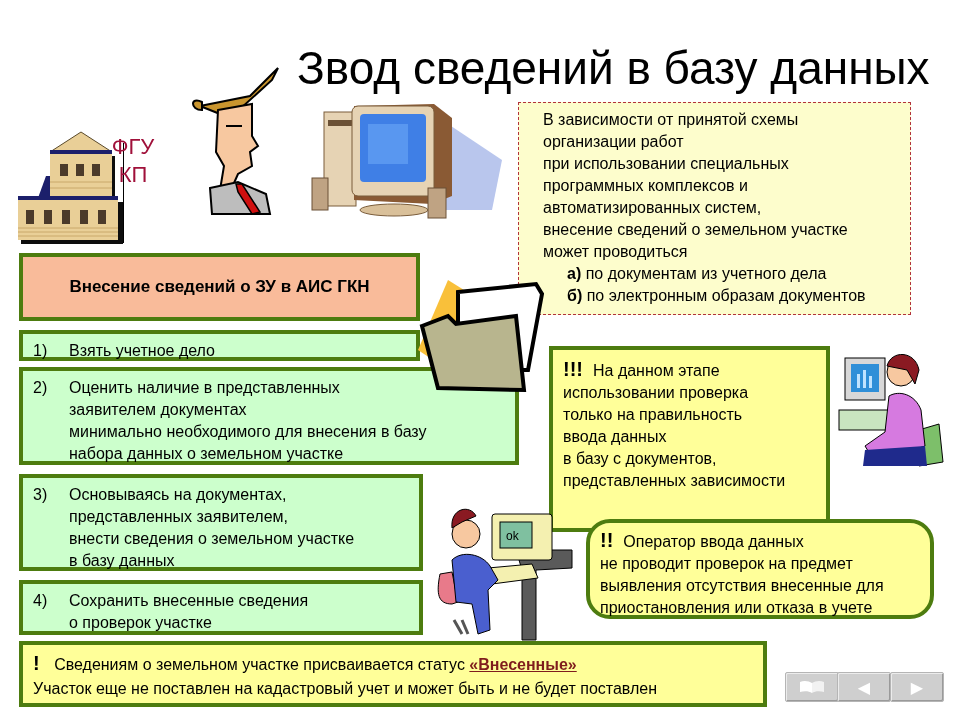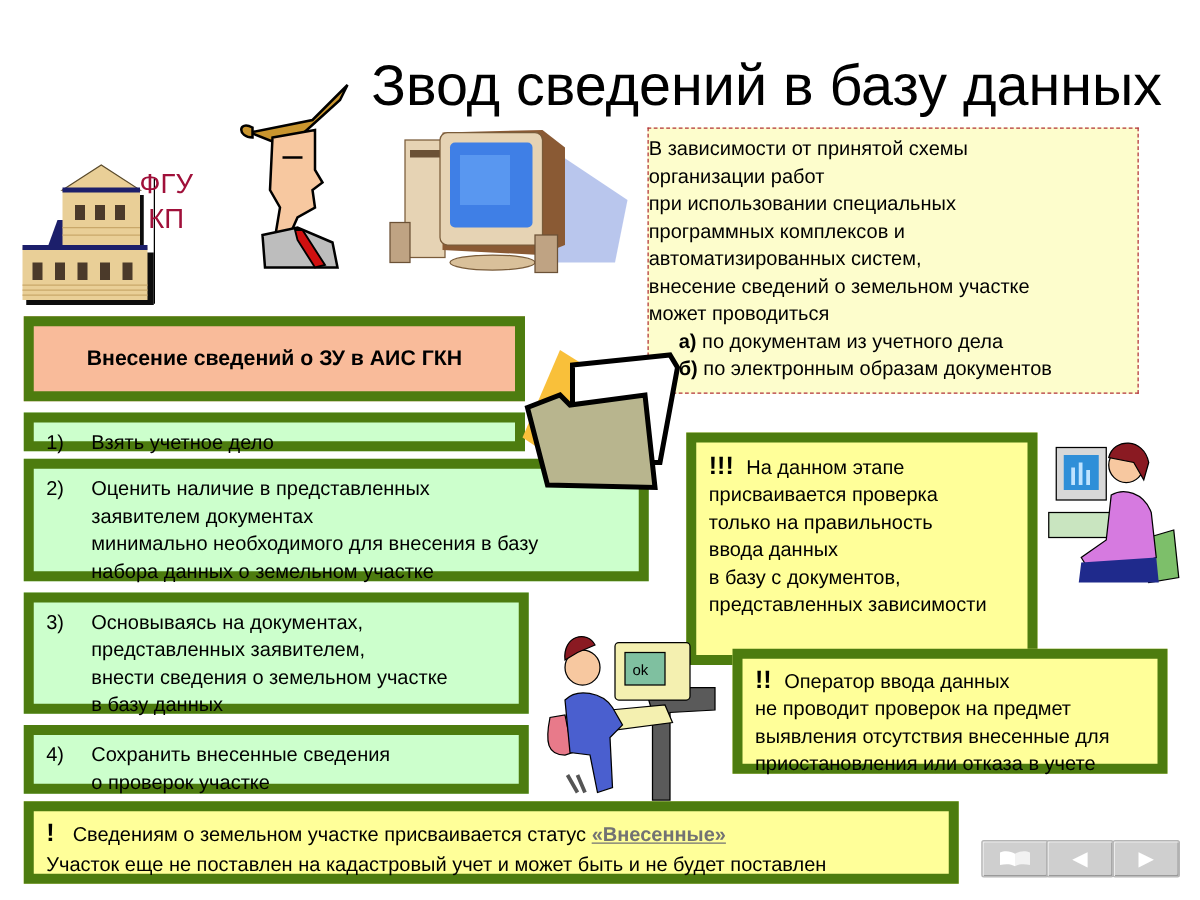--- a/index.html
+++ b/index.html
@@ -1,39 +1,39 @@
 <!DOCTYPE html>
 <html><head>
 <meta charset="utf-8">
 <style>
   html, body { margin:0; padding:0; }
   body { width:960px; height:720px; background:#ffffff; position:relative; overflow:hidden; font-family:"Liberation Sans", sans-serif; color:#000; }
   .abs { position:absolute; }
   .title { left:297px; top:48px; font-size:46px; line-height:40px; white-space:nowrap; }
   .fgu { left:108px; top:133px; width:50px; text-align:center; color:#a0103a; font-size:22px; line-height:28px; }
-  .box { box-sizing:border-box; border:8px solid #4d7c0f; }
+  .box { box-sizing:border-box; border:4px solid #4d7c0f; }
   .green { background:#ccffcc; }
   .salmon { background:#f9bb9a; }
   .yellow { background:#ffff99; }
   .dashed { background:#fdfdcc; border:1.5px dashed #b2323c; }
   .txt { font-size:16px; line-height:22px; }
   .step { display:flex; }
   .step .num { width:36px; flex:0 0 36px; }
   .hdr { left:19px; top:253px; width:401px; height:68px; display:flex; align-items:center; justify-content:center; font-weight:bold; font-size:17px; }
   .s1 { left:19px; top:330px; width:401px; height:31px; padding:6px 10px; }
   .s2 { left:19px; top:367px; width:500px; height:98px; padding:6px 10px; }
   .s3 { left:19px; top:474px; width:404px; height:97px; padding:6px 10px; }
   .s4 { left:19px; top:580px; width:404px; height:55px; padding:6px 10px; }
-  .info { left:518px; top:102px; width:393px; height:213px; padding:6px 0; }
+  .info { left:518px; top:102px; width:393px; height:213px; padding:6px 24px; }
   .info .ab { padding-left:24px; }
   .w3 { left:549px; top:346px; width:281px; height:186px; padding:8px 10px; }
-  .w2 { left:586px; top:519px; width:348px; height:100px; padding:6px 10px; }
+  .w2 { left:586px; top:519px; width:348px; height:100px; padding:6px 10px;border-radius:24px; }
   .bottom { left:19px; top:641px; width:748px; height:66px; padding:6px 10px; font-size:16px; line-height:24px; }
   .bang { font-weight:bold; font-size:20px; margin-right:10px; }
-  .status { font-weight:bold; text-decoration:underline; color:#737373; }
+  .status { font-weight:bold; text-decoration:underline; color:#7f1d1d; }
   .nav { top:672px; width:52px; height:28px; background:#cfcfcf; border:1px solid #b5b5b5; border-radius:2px; box-shadow:inset 1px 1px 0 #ececec, inset -1px -1px 0 #9a9a9a; display:flex; align-items:center; justify-content:center; color:#fff; font-size:16px; cursor:pointer; }
   svg { position:absolute; overflow:visible; }
 </style>
 </head>
 <body>
 
 <div class="abs title">Звод сведений в базу данных</div>
 
 <svg style="left:18px;top:128px;" width="106" height="116" viewBox="0 0 106 116">
   <rect x="6" y="6" width="100" height="110" fill="#000" opacity="0"></rect>
@@ -123,21 +123,21 @@
 </div>
 
 <svg style="left:418px;top:270px;" width="130" height="120" viewBox="0 0 130 120">
   <polygon points="30,10 110,60 60,120 0,80" fill="#f9c03a"></polygon>
   <path d="M40,22 L118,14 L124,24 L110,100 L40,100 Z" fill="#ffffff" stroke="#000" stroke-width="4"></path>
   <path d="M4,56 L30,46 L38,54 L98,46 L106,120 L20,118 Z" fill="#b8b58e" stroke="#000" stroke-width="4"></path>
 </svg>
 
 <div class="abs box yellow w3 txt">
   <div><span class="bang">!!!</span><span>На данном этапе</span></div>
-  <div>присваивается проверка</div>
+  <div>использовании проверка</div>
   <div>только на правильность</div>
   <div>ввода данных</div>
   <div>в базу с документов,</div>
   <div>представленных зависимости</div>
 </div>
 
 <svg style="left:835px;top:350px;" width="112" height="118" viewBox="0 0 112 118">
   <rect x="4" y="60" width="80" height="20" fill="#c9e5c0" stroke="#000"></rect>
   <rect x="10" y="8" width="40" height="42" fill="#d8d8d8" stroke="#000"></rect>
   <rect x="16" y="14" width="28" height="28" fill="#2f8fd8"></rect>

